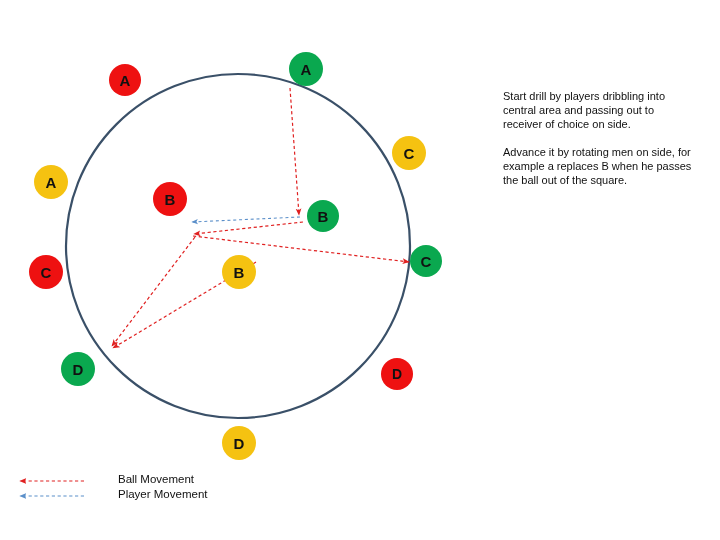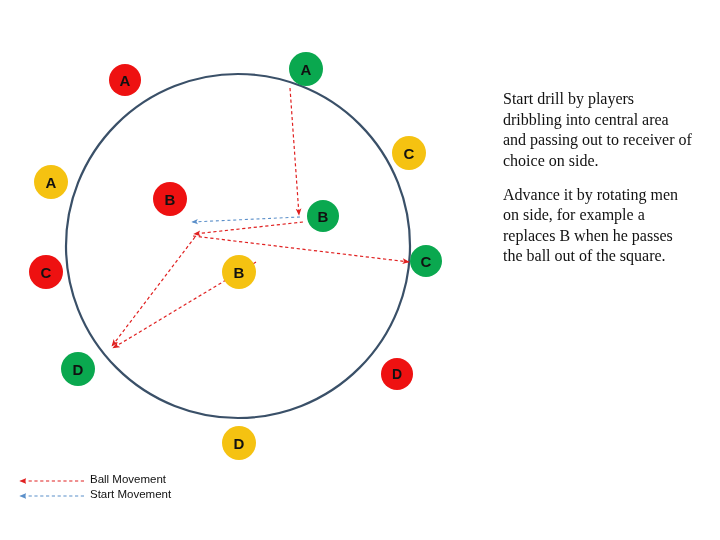--- a/index.html
+++ b/index.html
@@ -34,24 +34,23 @@
     user-select: none;
   }
   #notes-panel {
     position: absolute;
     left: 503px;
     top: 89px;
     width: 190px;
   }
   #notes-panel p {
     margin: 0 0 13px 0;
-    font-size: 16px;
+    font-size: 11px;
     line-height: 1.29;
     color: #111111;
-    font-family: Liberation Serif, serif;
   }
   #notes-panel p:last-child { margin-bottom: 4px; }
   #legend {
     position: absolute;
     left: 18px;
     top: 471px;
     width: 230px;
   }
   .legend-row {
     position: relative;
@@ -60,21 +59,21 @@
     align-items: center;
   }
   .legend-swatch {
     width: 68px;
     height: 12px;
     flex: 0 0 68px;
   }
   .legend-label {
     font-size: 11.5px;
     color: #111111;
-    margin-left: 4px;
+    margin-left: 32px;
     white-space: nowrap;
   }
 </style>
 </head>
 <body>
 
 <div id="root">
 
   <svg id="diagram-svg" viewBox="0 0 720 540" xmlns="http://www.w3.org/2000/svg">
     <defs>
@@ -144,17 +143,17 @@
       <div class="legend-row">
         <div class="legend-swatch"><svg width="68" height="12" viewBox="0 0 68 12">
             <line x1="66" y1="6" x2="2" y2="6" stroke="#E02020" stroke-width="1.2" stroke-dasharray="3.2,2.6" marker-end="url(#arrow-ball)"></line>
           </svg></div>
         <span class="legend-label">Ball Movement</span>
       </div>
       <div class="legend-row">
         <div class="legend-swatch"><svg width="68" height="12" viewBox="0 0 68 12">
             <line x1="66" y1="6" x2="2" y2="6" stroke="#5B8FC9" stroke-width="1.2" stroke-dasharray="3.2,2.6" marker-end="url(#arrow-player)"></line>
           </svg></div>
-        <span class="legend-label">Start Movement</span>
+        <span class="legend-label">Player Movement</span>
       </div>
     </div>
 
 </div>
 
 </body></html>

